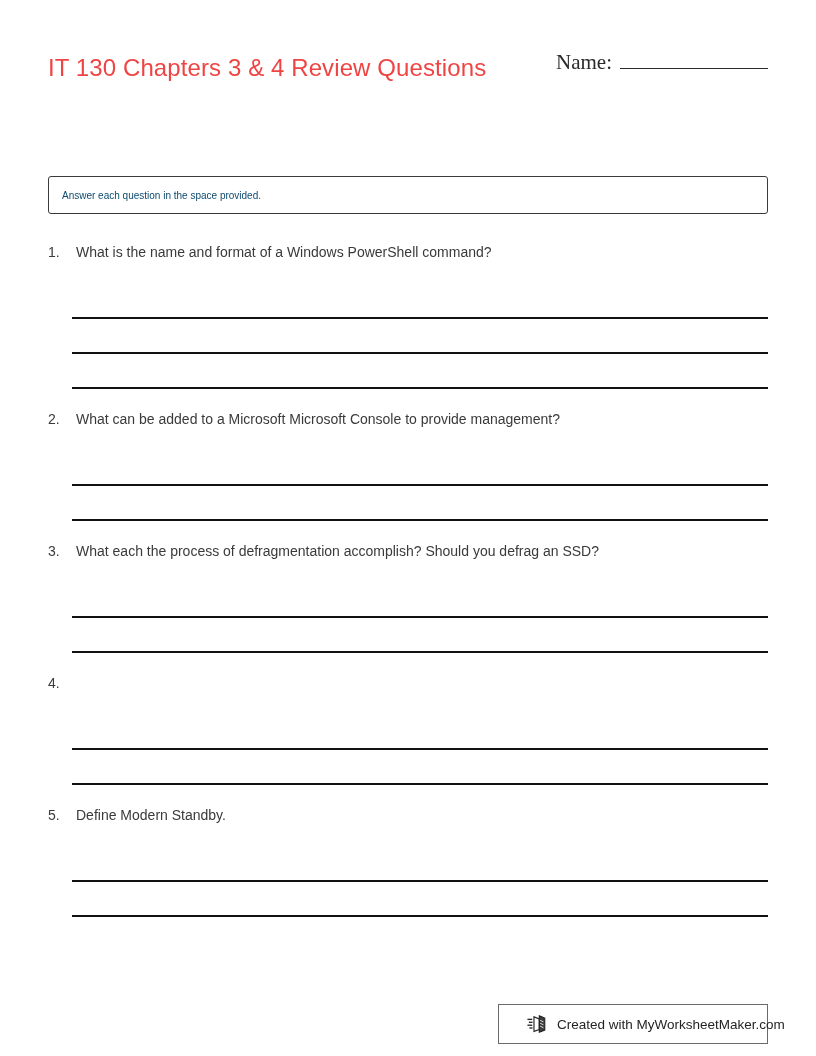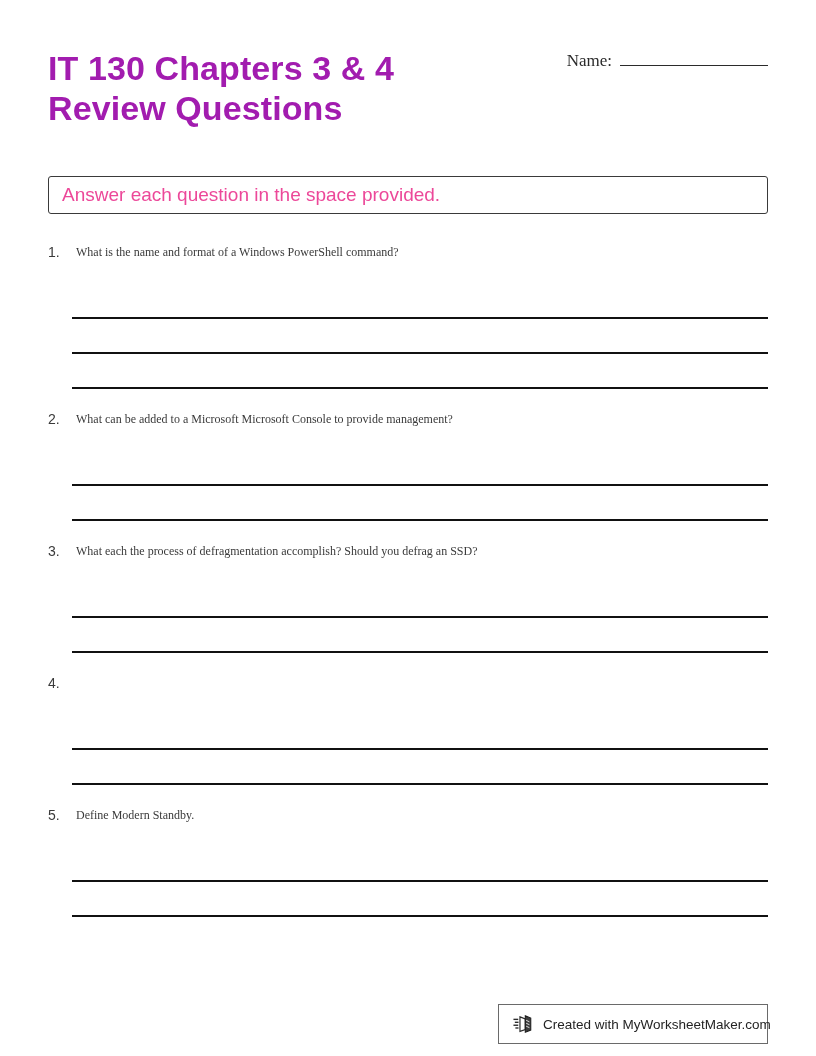--- a/index.html
+++ b/index.html
@@ -32,42 +32,42 @@
     top: 44px;
     width: 720px;
     display: flex;
     align-items: flex-start;
     justify-content: space-between;
   }
 
   .title {
     width: 470px;
     font-family: "Liberation Sans", sans-serif;
-    font-size: 34px;
-    font-weight: 700;
+    font-size: 24px;
+    font-weight: 400;
     line-height: 40px;
-    color: #a21caf;
+    color: #ef4444;
     letter-spacing: 0.1px;
     margin: 0;
     padding-top: 4px;
   }
 
   .meta {
     width: 215px;
     padding-top: 6px;
   }
   .meta-row {
     display: flex;
     align-items: baseline;
     justify-content: flex-end;
     height: 34px;
   }
   .meta-label {
     font-family: "Liberation Serif", serif;
-    font-size: 17px;
+    font-size: 21px;
     color: #2b2b2b;
     white-space: nowrap;
     padding-right: 8px;
   }
   .meta-line {
     width: 148px;
     border-bottom: 1.6px solid #2b2b2b;
     height: 15px;
   }
 
@@ -80,22 +80,22 @@
     height: 38px;
     box-sizing: border-box;
     border: 1.3px solid #3a3a3a;
     border-radius: 3px;
     display: flex;
     align-items: center;
     padding-left: 13px;
     background: #ffffff;
   }
   .instruction-text {
-    font-size: 19px;
-    color: #ec4899;
+    font-size: 10px;
+    color: #0c4a6e;
     font-family: "Liberation Sans", sans-serif;
   }
 
   
   .questions {
     position: absolute;
     left: 48px;
     top: 242px;
     width: 720px;
   }
@@ -109,24 +109,23 @@
     align-items: flex-start;
   }
   .question-number {
     width: 28px;
     flex: 0 0 28px;
     font-size: 14px;
     color: #3a3a3a;
     line-height: 20px;
   }
   .question-text {
-    font-size: 12px;
+    font-size: 14px;
     color: #3a3a3a;
     line-height: 20px;
-    font-family: Liberation Serif, serif;
   }
 
   .answer-lines {
     margin-left: 24px;
     padding-top: 22px;
   }
   .answer-line {
     height: 35px;
     border-bottom: 2px solid #111111;
     width: 696px;
@@ -142,21 +141,21 @@
     position: absolute;
     left: 498px;
     top: 1004px;
     width: 270px;
     height: 40px;
     box-sizing: border-box;
     border: 1.2px solid #6a6a6a;
     background: #ffffff;
     display: flex;
     align-items: center;
-    padding-left: 14px;
+    padding-left: 28px;
   }
   .badge-logo {
     width: 22px;
     height: 22px;
     flex: 0 0 22px;
     margin-right: 8px;
     display: block;
   }
   .badge-text {
     font-size: 13.5px;

